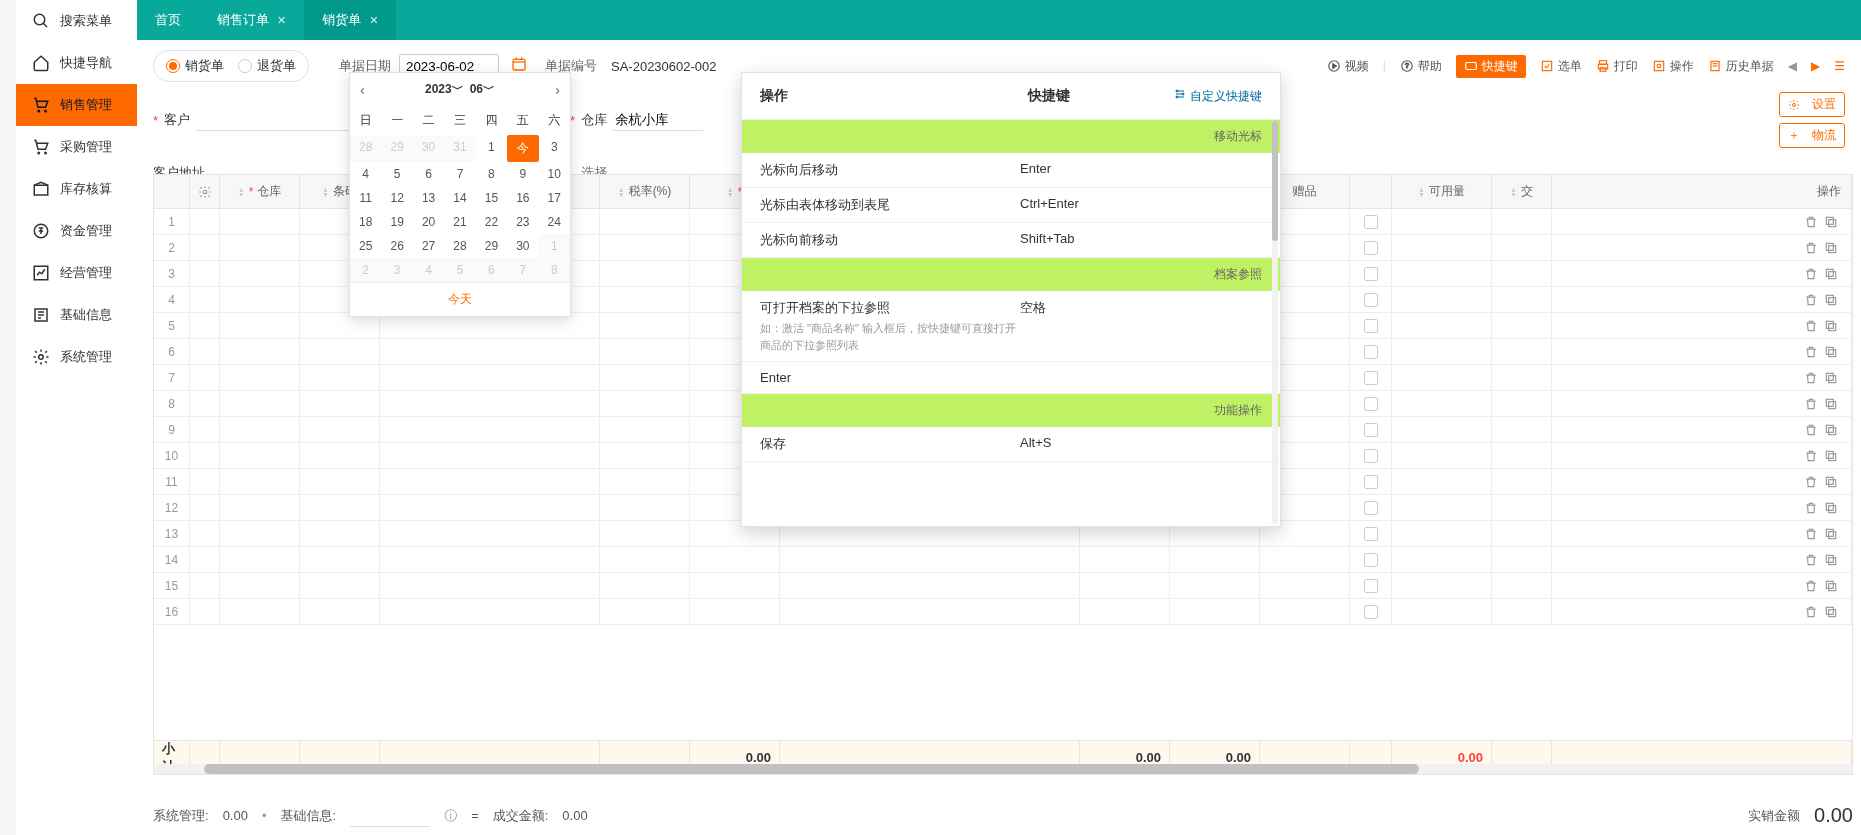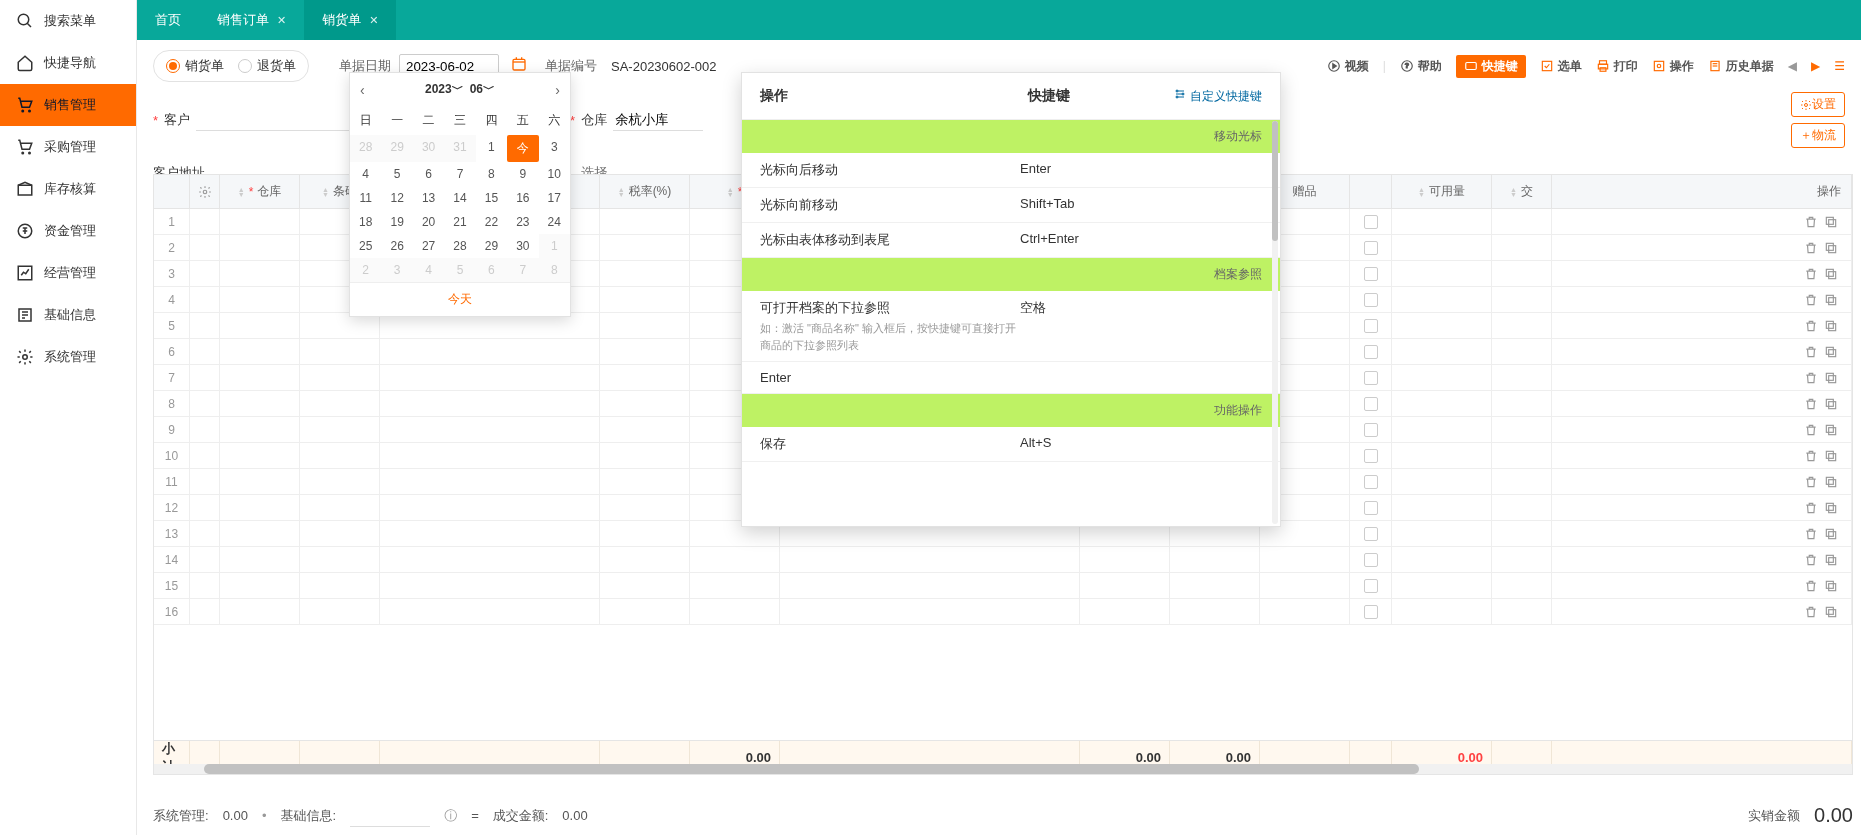--- a/index.html
+++ b/index.html
@@ -1,19 +1,19 @@
 <!DOCTYPE html>
 <html><head>
 <meta charset="utf-8">
 <style>
 * { margin: 0; padding: 0; box-sizing: border-box; font-family: "Microsoft YaHei", Arial, sans-serif; }
 body { background: #f5f5f5; height: 835px; width: 1861px; overflow: hidden; font-size: 13px; color: #333; position: relative; }
 
 
-.sidebar { position: absolute; left: 0; top: 0; width: 137px; height: 100%; background: #fff; border-right: 1px solid #e8e8e8; }
+.sidebar { position: absolute; left: 16px; top: 0; width: 137px; height: 100%; background: #fff; border-right: 1px solid #e8e8e8; }
 .sidebar-item { display: flex; align-items: center; padding: 12px 16px; cursor: pointer; color: #333; gap: 10px; }
 .sidebar-item.active { background: #ff6a00; color: #0f172a; }
 .sidebar-item .icon { width: 18px; height: 18px; display: inline-flex; align-items: center; justify-content: center; }
 .sidebar-item .icon svg { width: 18px; height: 18px; }
 
 
 .top-tabs { position: absolute; left: 137px; top: 0; right: 0; height: 40px; background: #08a89a; display: flex; align-items: stretch; }
 .tab { padding: 0 18px; color: #fff; display: flex; align-items: center; gap: 8px; cursor: pointer; position: relative; }
 .tab.active { background: #00998b; }
 .tab-close { font-size: 11px; opacity: 0.85; }
@@ -28,33 +28,33 @@
 .radio-circle { width: 14px; height: 14px; border-radius: 50%; border: 1px solid #ccc; display: inline-flex; align-items: center; justify-content: center; }
 .radio.checked .radio-circle { border-color: #ff6a00; }
 .radio.checked .radio-circle::after { content: ''; width: 8px; height: 8px; border-radius: 50%; background: #ff6a00; }
 
 .label { color: #666; margin-left: 10px; }
 .date-input { border: 1px solid #ccc; padding: 4px 6px; width: 100px; border-radius: 2px; }
 .readonly-val { color: #333; margin-left: 6px; }
 .cal-icon { color: #ff6a00; font-size: 16px; margin-left: 4px; }
 
 .toolbar-right { margin-left: auto; display: flex; align-items: center; gap: 14px; color: #555; font-size: 12px; }
-.tool-btn { display: inline-flex; align-items: center; gap: 4px; cursor: pointer; font-weight: bold; }
+.tool-btn { display: inline-flex; align-items: center; gap: 4px; cursor: pointer; }
 .tool-btn .ico { width: 14px; height: 14px; }
 .tool-btn.hotkey { background: #ff6a00; color: #fff; padding: 3px 8px; border-radius: 2px; }
 
 
 .form-row2 { display: flex; align-items: center; padding: 10px 16px; gap: 16px; }
 .field { display: flex; align-items: center; gap: 6px; }
 .req { color: #ff4141; }
 .input-underline { border: none; border-bottom: 1px solid #ddd; outline: none; width: 260px; padding: 3px 2px; }
 .input-underline.short { width: 90px; }
 .ellipsis-btn { color: #ff6a00; font-size: 14px; padding: 0 8px; cursor: pointer; letter-spacing: 2px; }
 .right-actions { margin-left: auto; display: flex; flex-direction: column; gap: 6px; }
-.pill-btn { border: 1px solid #ff6a00; color: #ff6a00; padding: 3px 8px; border-radius: 3px; font-size: 12px; cursor: pointer; display: inline-flex; align-items: center; gap: 0; }
+.pill-btn { border: 1px solid #ff6a00; color: #ff6a00; padding: 3px 8px; border-radius: 3px; font-size: 12px; cursor: pointer; display: inline-flex; align-items: center; gap: 12px; }
 
 
 .form-row3 { display: flex; align-items: center; padding: 4px 16px 12px 16px; gap: 16px; }
 
 
 .table-wrap { position: absolute; left: 16px; right: 8px; top: 134px; bottom: 60px; border: 1px solid #e5e5e5; overflow: hidden; }
 .thead { display: flex; background: #f5f7f9; border-bottom: 1px solid #e5e5e5; height: 34px; }
 .th { border-right: 1px solid #e5e5e5; display: flex; align-items: center; justify-content: center; font-size: 12px; color: #666; gap: 4px; }
 .tbody { overflow-y: auto; height: calc(100% - 68px); }
 .tr { display: flex; height: 26px; border-bottom: 1px solid #eee; }
@@ -968,29 +968,29 @@
   <div class="sp-body" id="sp-body">
       <div class="sp-section">移动光标</div>
       <div class="sp-row">
         <div class="op">
           <div>光标向后移动</div>
         </div>
         <div class="key">Enter</div>
       </div>
       <div class="sp-row">
         <div class="op">
-          <div>光标向前移动</div>
-        </div>
-        <div class="key">Shift+Tab</div>
+          <div>光标由表体移动到表尾</div>
+        </div>
+        <div class="key">Ctrl+Enter</div>
       </div>
       <div class="sp-row">
         <div class="op">
-          <div>光标由表体移动到表尾</div>
-        </div>
-        <div class="key">Ctrl+Enter</div>
+          <div>光标向前移动</div>
+        </div>
+        <div class="key">Shift+Tab</div>
       </div>
       <div class="sp-section">档案参照</div>
       <div class="sp-row">
         <div class="op">
           <div>可打开档案的下拉参照</div>
           <div class="op-sub">如：激活 "商品名称" 输入框后，按快捷键可直接打开商品的下拉参照列表</div>
         </div>
         <div class="key">空格</div>
       </div>
       <div class="sp-row">

